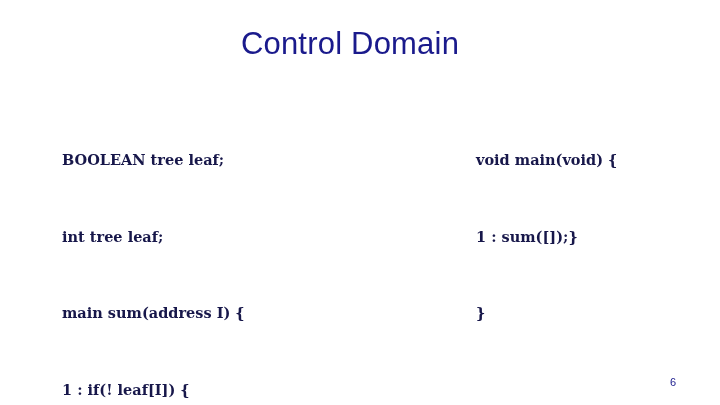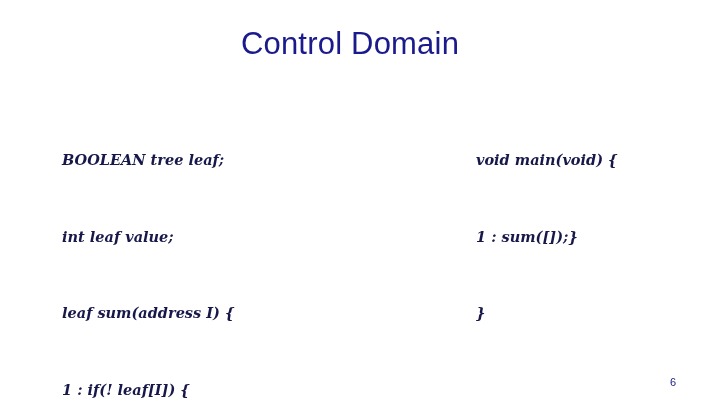--- a/index.html
+++ b/index.html
@@ -51,21 +51,20 @@
     left: 62px;
     top: 0;
   }
   .col-right {
     left: 476px;
     top: 0;
   }
   .code-line {
     white-space: pre;
     display: block;
-    font-style: italic;
   }
   .page-number {
     position: absolute;
     right: 44px;
     bottom: 17px;
     font-family: "Liberation Sans", sans-serif;
     font-size: 11px;
     color: #1a1a8c;
     font-weight: 400;
   }
@@ -74,22 +73,22 @@
 <body>
 
 <div class="slide">
 
   <div class="slide-title">Control Domain</div>
 
   <div class="code-area">
 
     <div class="code-col col-left">
       <span class="code-line">BOOLEAN tree leaf;</span>
-      <span class="code-line">int leaf value;</span>
-      <span class="code-line">leaf sum(address I) {</span>
+      <span class="code-line">int tree leaf;</span>
+      <span class="code-line">main sum(address I) {</span>
       <span class="code-line">1 : if(! leaf[I]) {</span>
       
       
       
       
       
     </div>
 
     <div class="code-col col-right">
       <span class="code-line">void main(void) {</span>

